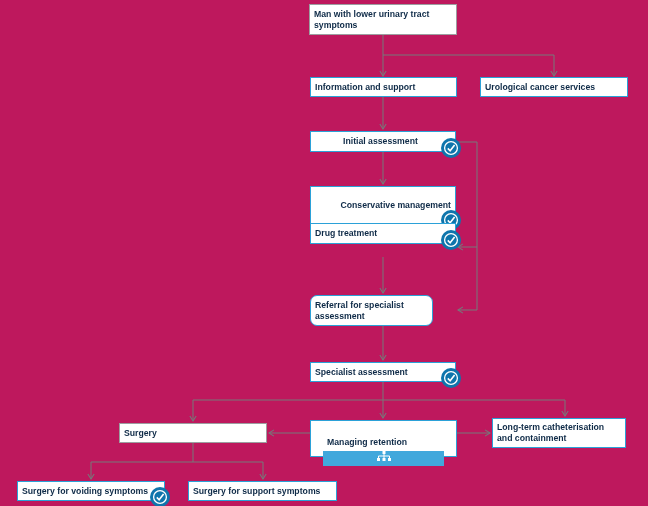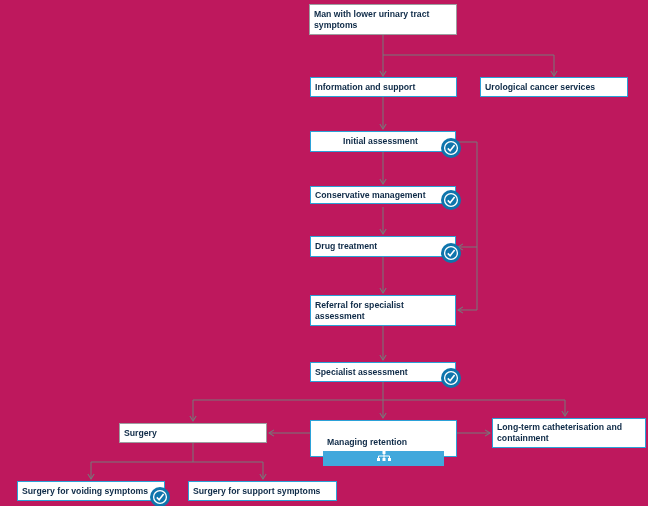--- a/index.html
+++ b/index.html
@@ -84,43 +84,43 @@
     <span>Initial assessment</span>
     <span class="badge">
       <svg viewBox="0 0 20 20" width="20" height="20">
           <circle cx="10" cy="10" r="10" fill="#0e75ac"></circle>
           <circle cx="10" cy="10" r="6.4" fill="none" stroke="#fff" stroke-width="1.3"></circle>
           <path d="M6.8 10.4 L9.1 12.7 L13.6 6.9" fill="none" stroke="#fff" stroke-width="1.6"></path>
         </svg>
     </span>
   </div>
 
-  <div class="node" style="left:310px;top:186px;width:146px;height:18px;">
+  <div class="node" style="left:310px;top:186px;width:146px;height:38px;justify-content:flex-end;">
     <span>Conservative management</span>
     <span class="badge">
       <svg viewBox="0 0 20 20" width="20" height="20">
           <circle cx="10" cy="10" r="10" fill="#0e75ac"></circle>
           <circle cx="10" cy="10" r="6.4" fill="none" stroke="#fff" stroke-width="1.3"></circle>
           <path d="M6.8 10.4 L9.1 12.7 L13.6 6.9" fill="none" stroke="#fff" stroke-width="1.6"></path>
         </svg>
     </span>
   </div>
 
-  <div class="node" style="left:310px;top:236px;width:146px;height:21px;">
+  <div class="node" style="left:310px;top:223px;width:146px;height:21px;">
     <span>Drug treatment</span>
     <span class="badge">
       <svg viewBox="0 0 20 20" width="20" height="20">
           <circle cx="10" cy="10" r="10" fill="#0e75ac"></circle>
           <circle cx="10" cy="10" r="6.4" fill="none" stroke="#fff" stroke-width="1.3"></circle>
           <path d="M6.8 10.4 L9.1 12.7 L13.6 6.9" fill="none" stroke="#fff" stroke-width="1.6"></path>
         </svg>
     </span>
   </div>
 
-  <div class="node" style="left:310px;top:295px;width:146px;height:31px;">
+  <div class="node" style="left:310px;top:295px;width:123px;height:31px;border-radius:7px;">
     <span>Referral for specialist assessment</span>
   </div>
 
   <div class="node" style="left:310px;top:362px;width:146px;height:20px;align-items:center;">
     <span>Specialist assessment</span>
     <span class="badge">
       <svg viewBox="0 0 20 20" width="20" height="20">
           <circle cx="10" cy="10" r="10" fill="#0e75ac"></circle>
           <circle cx="10" cy="10" r="6.4" fill="none" stroke="#fff" stroke-width="1.3"></circle>
           <path d="M6.8 10.4 L9.1 12.7 L13.6 6.9" fill="none" stroke="#fff" stroke-width="1.6"></path>
@@ -142,21 +142,21 @@
             <rect x="6.5" y="0" width="3" height="3" fill="#fff"></rect>
             <path d="M8 3 V5 M2.5 5 H13.5 M2.5 5 V7 M8 5 V7 M13.5 5 V7" stroke="#fff" stroke-width="1" fill="none"></path>
             <rect x="1" y="7" width="3" height="3" fill="#fff"></rect>
             <rect x="6.5" y="7" width="3" height="3" fill="#fff"></rect>
             <rect x="12" y="7" width="3" height="3" fill="#fff"></rect>
           </svg>
       </span>
     </div>
   </div>
 
-  <div class="node" style="left:492px;top:418px;width:154px;height:30px;justify-content:flex-end;">
+  <div class="node" style="left:492px;top:418px;width:134px;height:30px;justify-content:flex-end;">
     <span>Long-term catheterisation and containment</span>
   </div>
 
   <div class="node" style="left:17px;top:481px;width:148px;height:20px;">
     <span>Surgery for voiding symptoms</span>
     <span class="badge">
       <svg viewBox="0 0 20 20" width="20" height="20">
           <circle cx="10" cy="10" r="10" fill="#0e75ac"></circle>
           <circle cx="10" cy="10" r="6.4" fill="none" stroke="#fff" stroke-width="1.3"></circle>
           <path d="M6.8 10.4 L9.1 12.7 L13.6 6.9" fill="none" stroke="#fff" stroke-width="1.6"></path>

